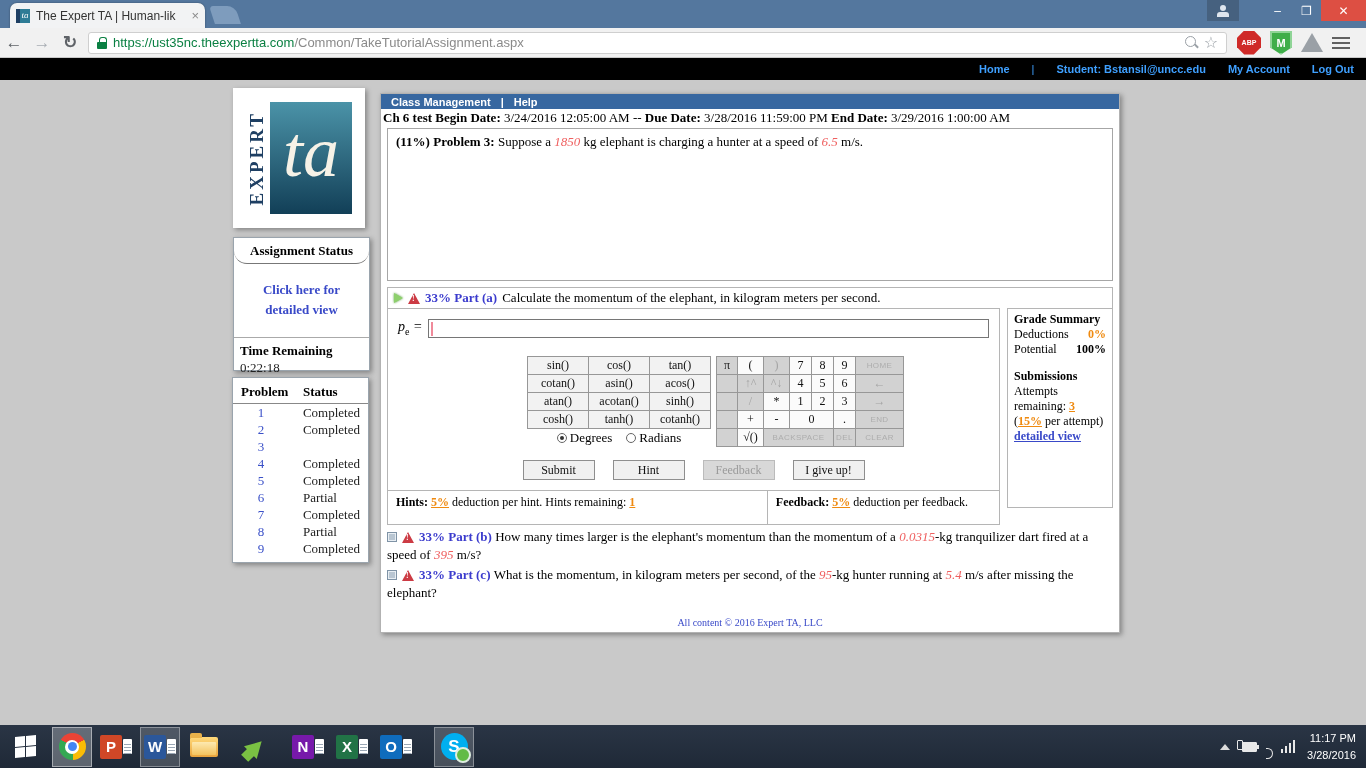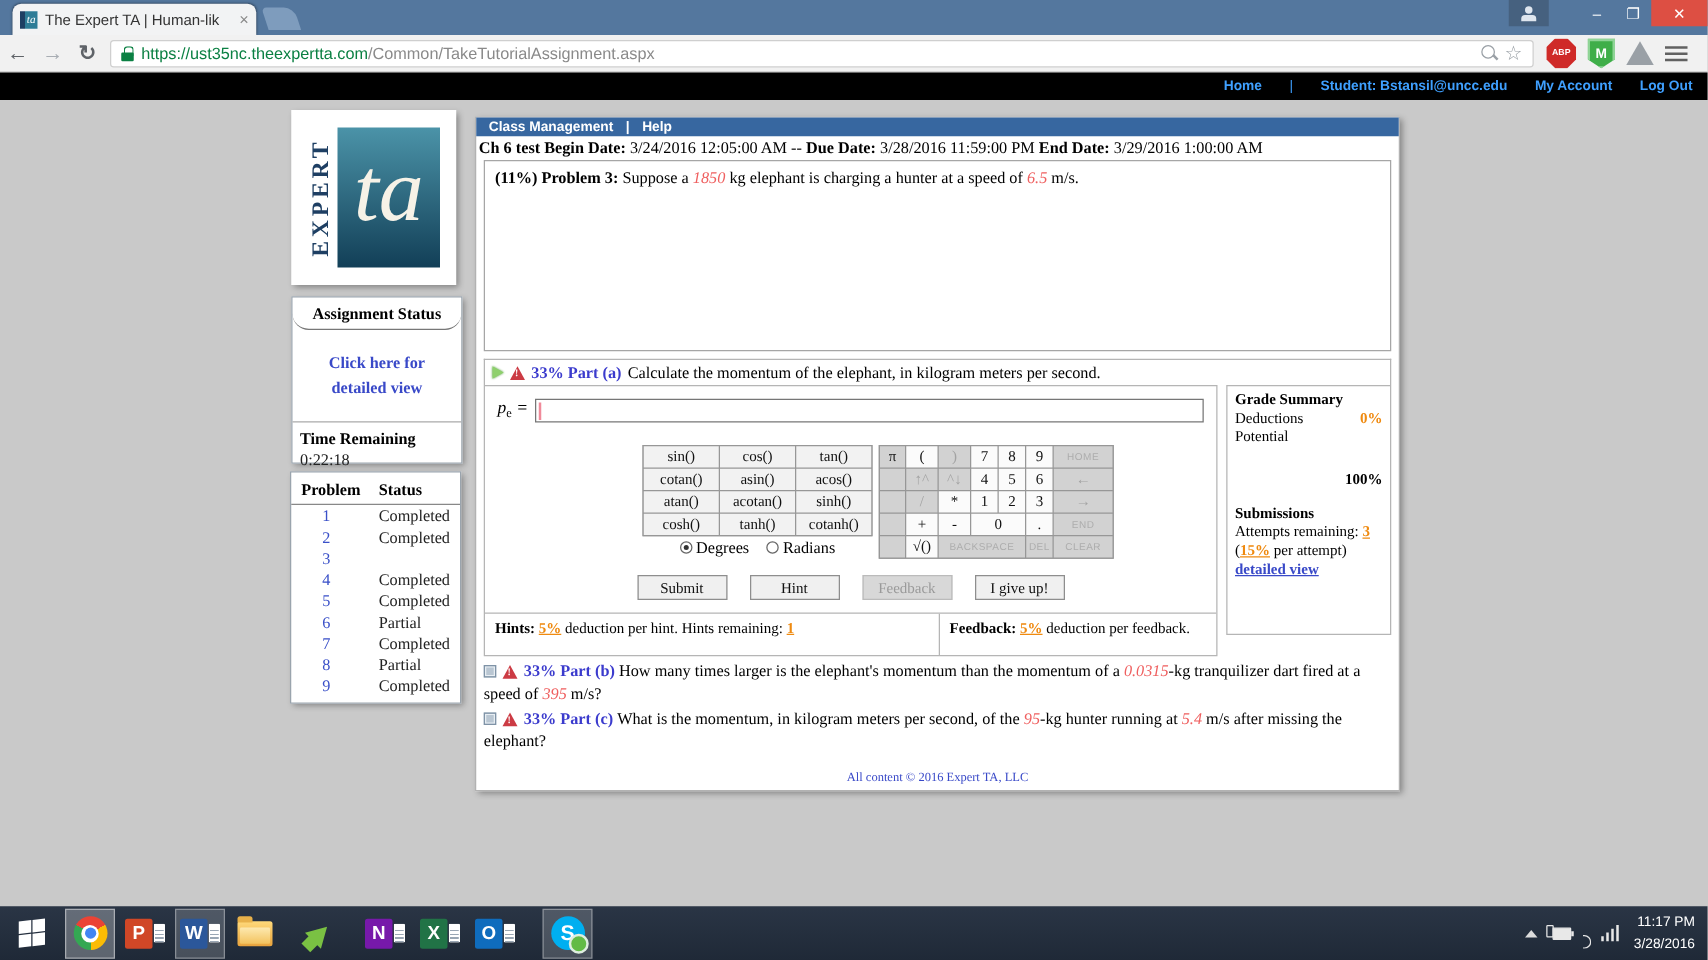--- a/index.html
+++ b/index.html
@@ -137,26 +137,26 @@
   .nkey.blank { background:#d2d2d2; }
   .nkey.disabled { background:#d2d2d2; color:#a3a3a3; }
   .nkey.small { font-size:8px; letter-spacing:.4px; color:#adadad; font-family:"Liberation Sans",sans-serif; }
   .btn-row { display:flex; justify-content:center; gap:18px; margin:13px 0 10px; }
   .fbtn { min-width:72px; height:20px; background:#f0f0f0; border:1px solid #8e8e8e;
           font-family:"Liberation Serif",serif; font-size:12px; color:#111; padding:0 8px; }
   .fbtn.disabled { background:#d8d8d8; border-color:#bbb; color:#9a9a9a; }
   .hints-row { border-top:1px solid #b5b5b5; margin:0 -8px; display:flex; font-family:"Liberation Serif",serif; font-size:12px; }
   .hints-cell { width:62%; padding:4px 8px 14px; }
   .fb-cell { flex:1; border-left:1px solid #b5b5b5; padding:4px 8px 14px; }
-  .grade-panel { width:132px; border:1px solid #b5b5b5; background:#fff; padding:3px 6px;
+  .grade-panel { width:106px; border:1px solid #b5b5b5; background:#fff; padding:3px 6px;
                  font-family:"Liberation Serif",serif; font-size:12px; height:200px; }
   .gp-title { font-weight:bold; }
   .gp-row { display:flex; justify-content:space-between; }
   .gp-val-orange { color:#ef8a10; font-weight:bold; }
-  .gp-val-bold { font-weight:bold;margin-top:34px; }
+  .gp-val-bold { font-weight:bold; }
   .gp-sub { font-weight:bold; margin-top:12px; }
   .gp-link { color:#3949c8; font-weight:bold; text-decoration:underline; font-size:12px; }
   .part-row { margin:3px 6px 0; font-family:"Liberation Serif",serif; font-size:13px; line-height:1.35; }
   .part-row .icons { display:inline-flex; gap:5px; align-items:center; margin-right:5px; vertical-align:-1px; }
   .footer { text-align:center; font-family:"Liberation Serif",serif; font-size:10px; color:#3949c8; margin-top:16px; }
 
   
   .taskbar { position:absolute; left:0; top:725px; width:1366px; height:43px;
              background:linear-gradient(#2a3545,#1f2937); display:flex; align-items:center; }
   .startbtn { width:50px; height:43px; display:flex; align-items:center; justify-content:center; }

